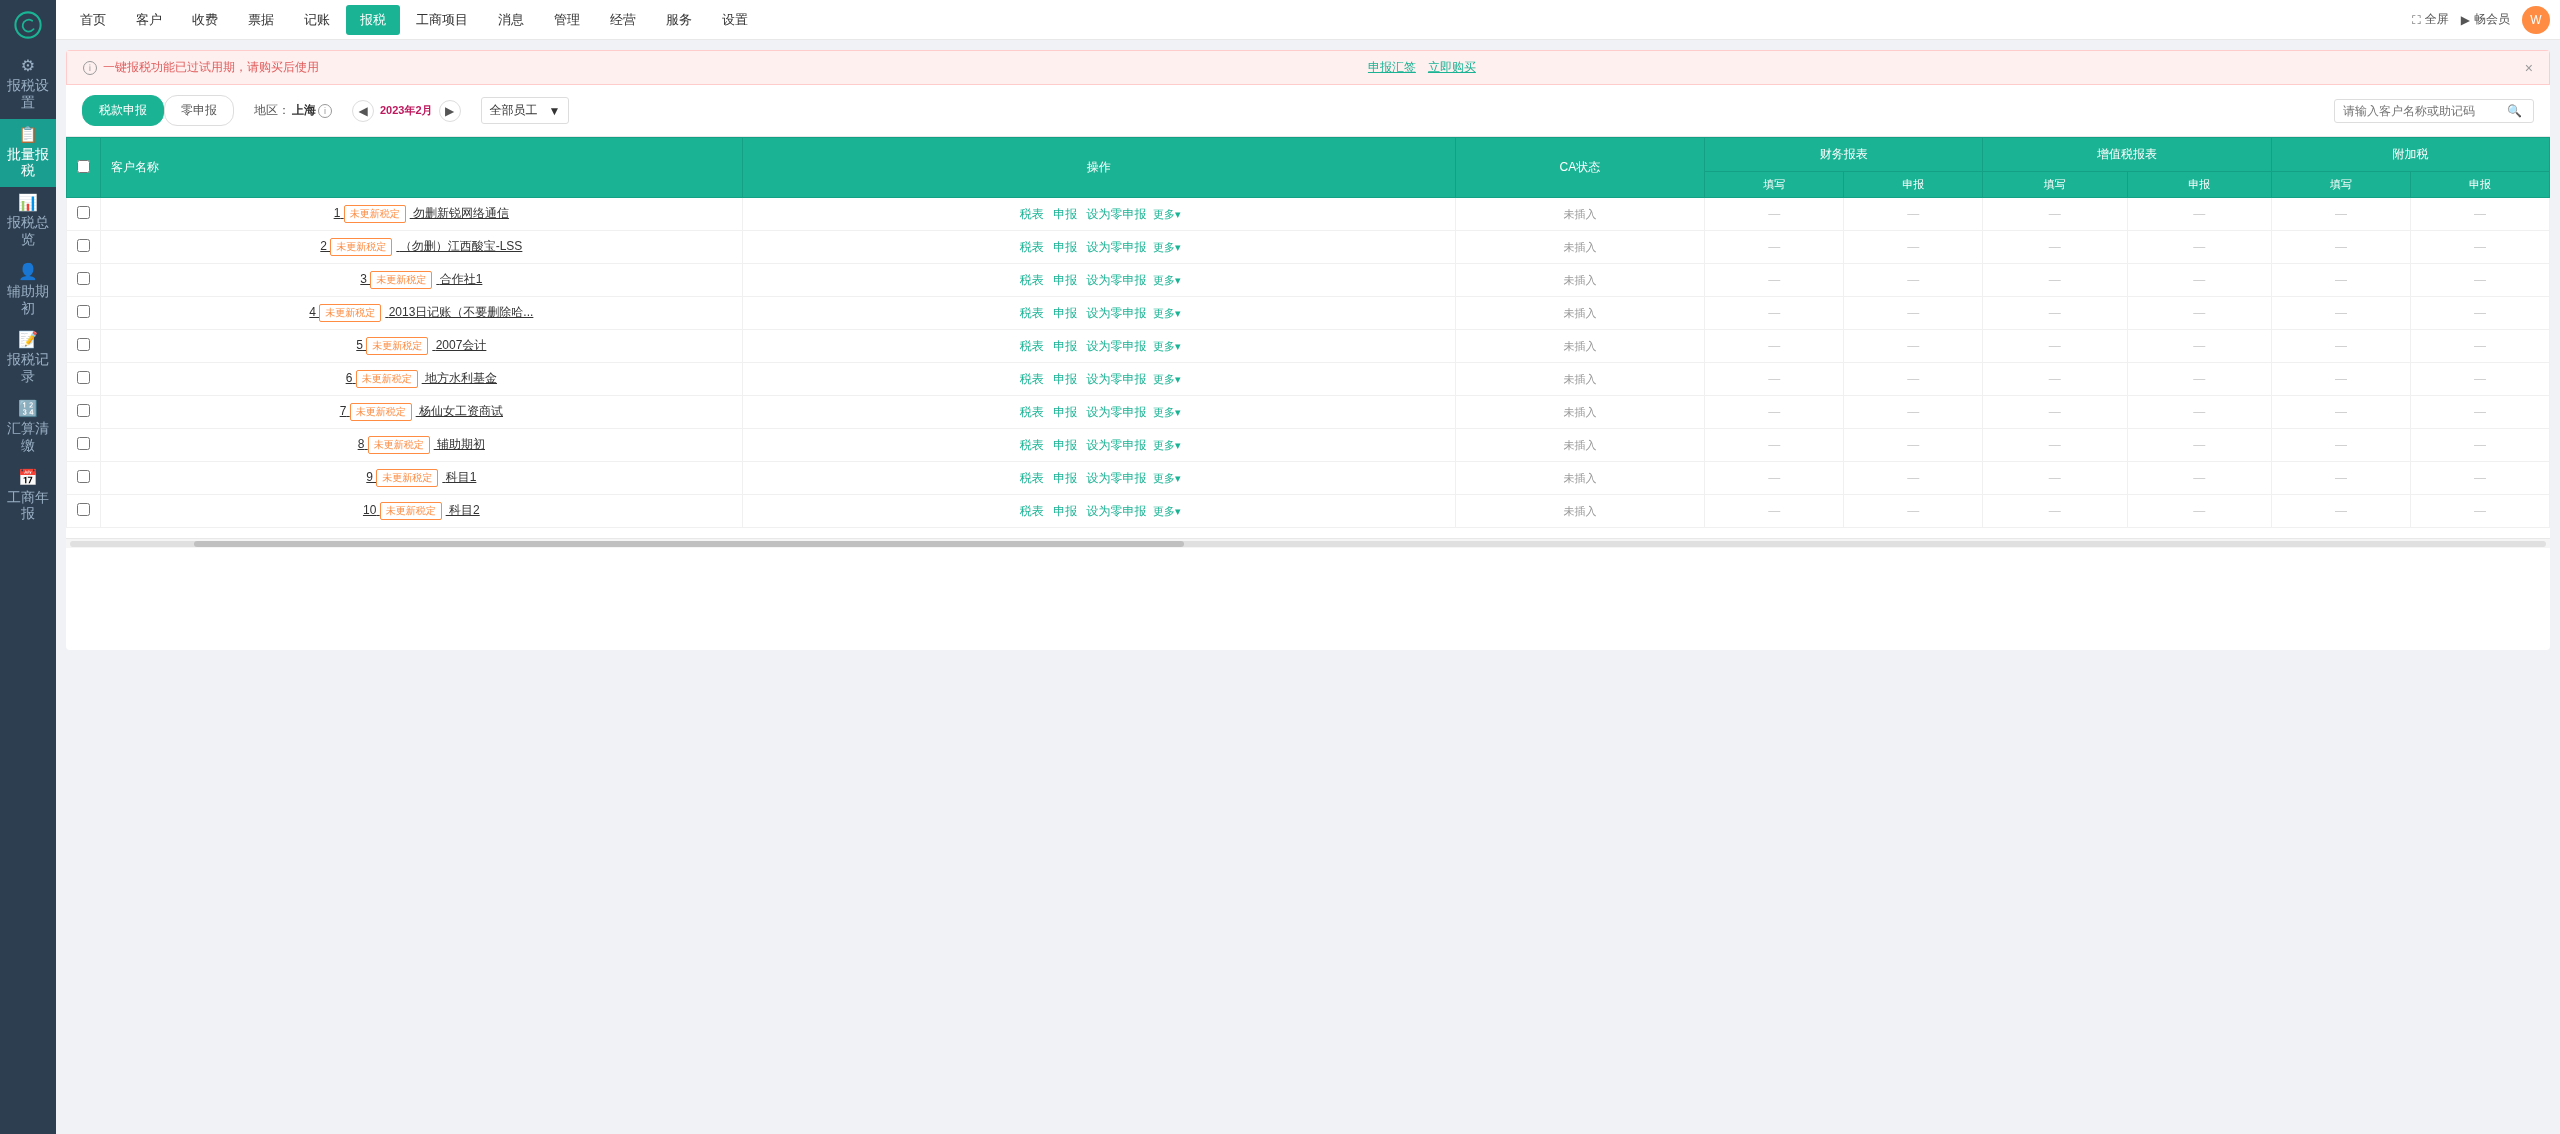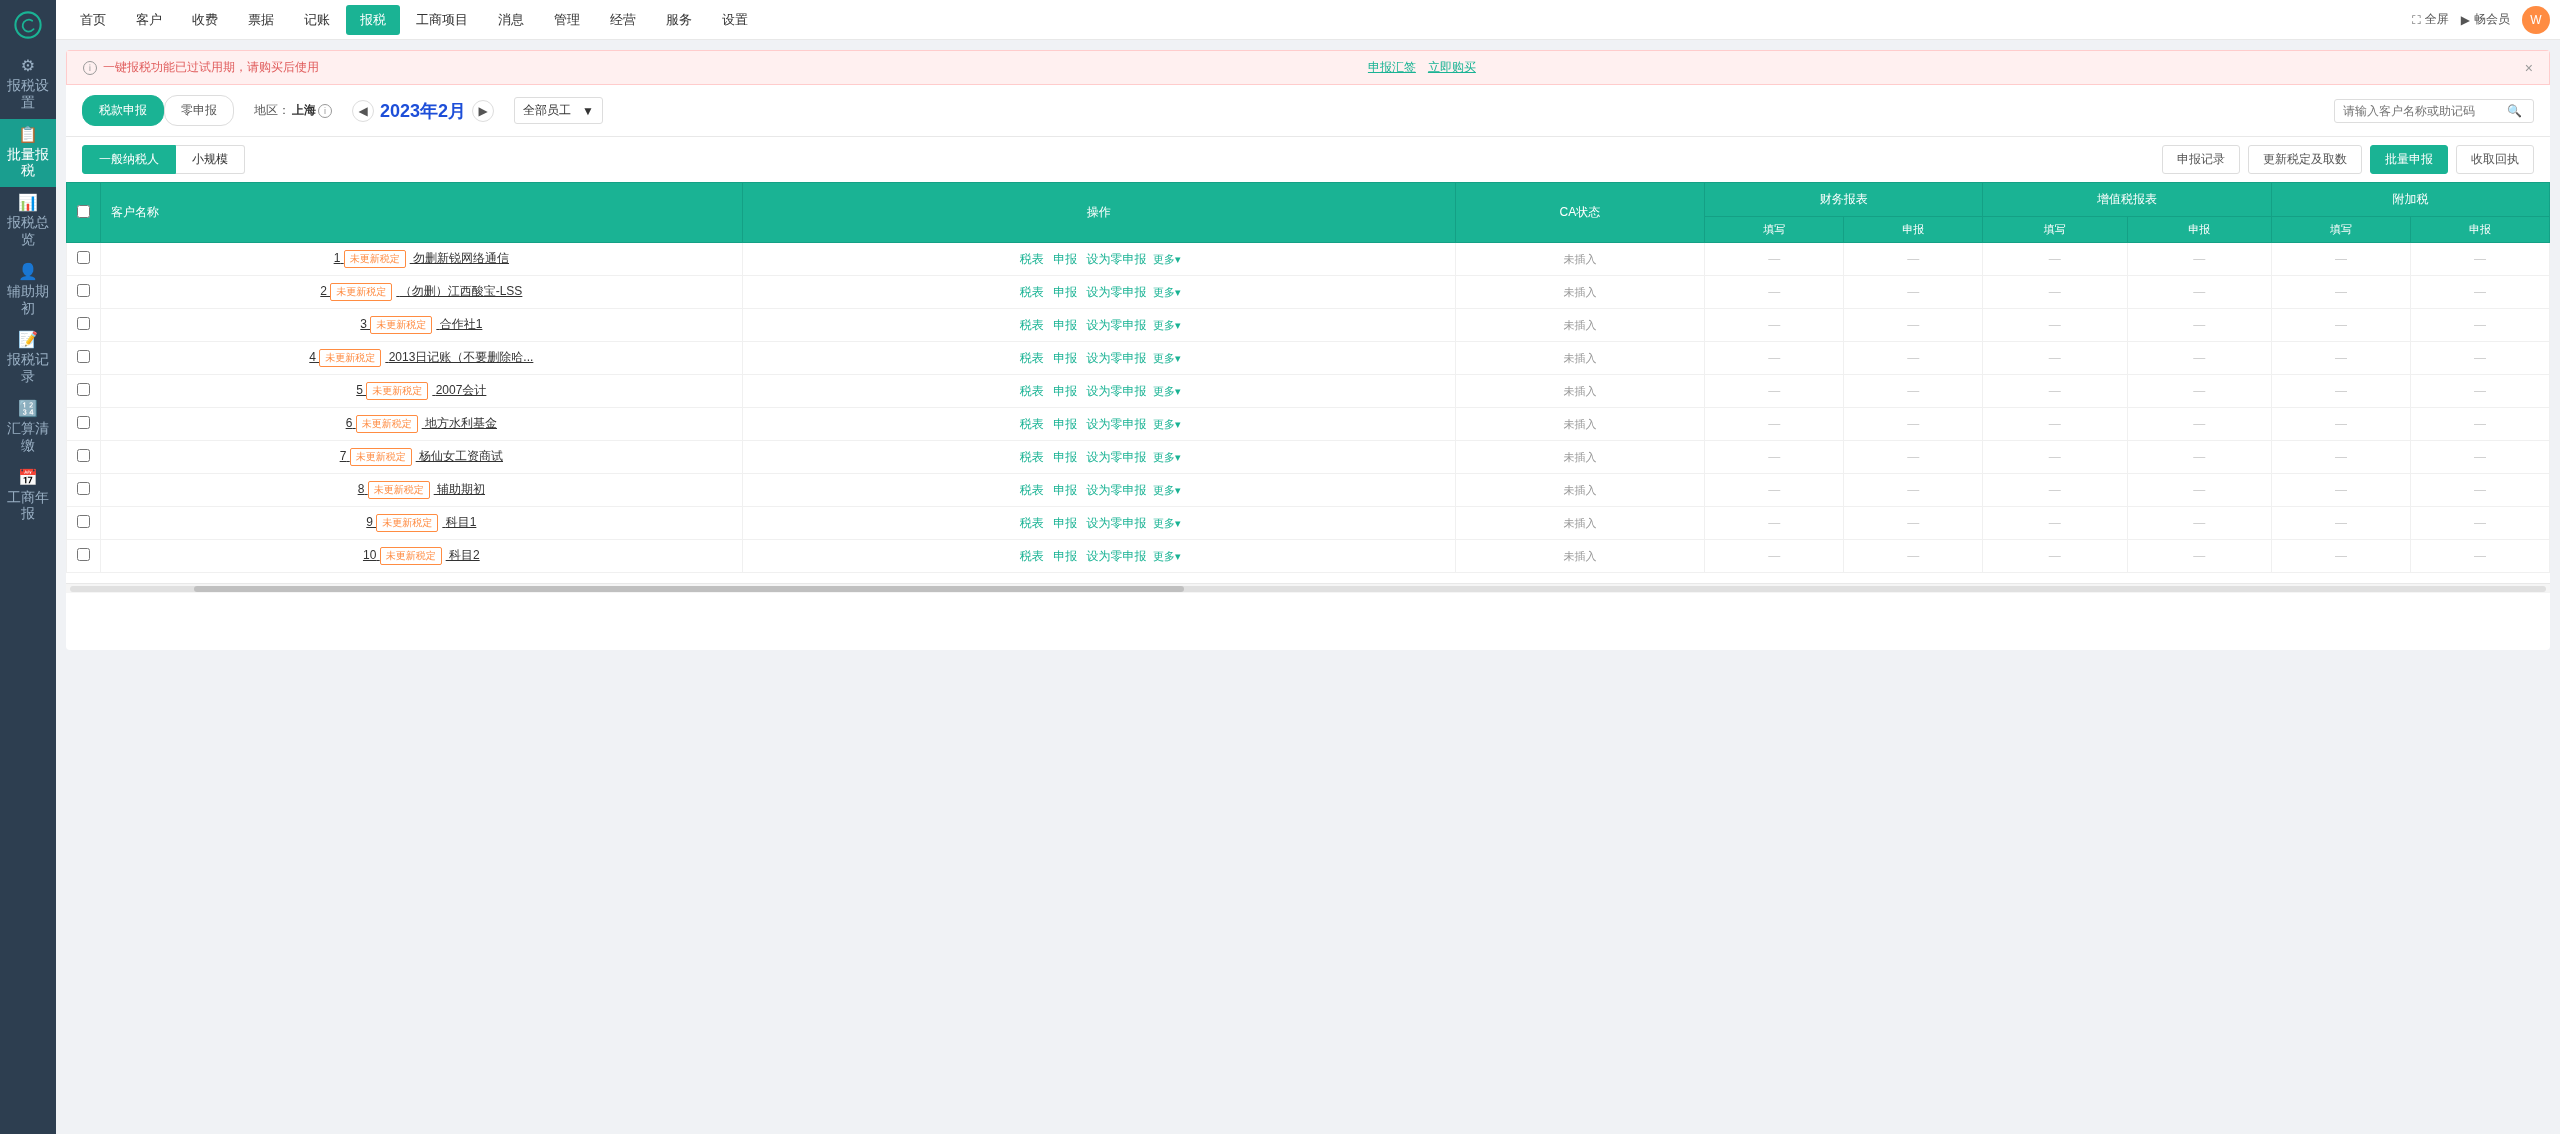--- a/index.html
+++ b/index.html
@@ -202,22 +202,22 @@
       border-radius: 50%;
       border: 1px solid #ddd;
       display: flex;
       align-items: center;
       justify-content: center;
       cursor: pointer;
       color: #555;
       background: #fff;
     }
     .month-display {
-      font-size: 18px;
-      color: #1d4ed8;
+      font-size: 11px;
+      color: #be185d;
       font-weight: bold;
     }
     .employee-select {
       display: flex;
       align-items: center;
       gap: 4px;
       margin-left: 10px;
     }
     .select-box {
       border: 1px solid #ddd;
@@ -507,32 +507,20 @@
             <span>全部员工</span>
             <span>▼</span>
           </div>
         </div>
         <div class="search-box">
           <input type="text" placeholder="请输入客户名称或助记码" style="">
           <span>🔍</span>
         </div>
       </div>
 
-      <div class="sub-toolbar">
-        <div class="taxpayer-tabs">
-          <div class="taxpayer-tab active">一般纳税人</div>
-          <div class="taxpayer-tab">小规模</div>
-        </div>
-        <div class="action-btns">
-          <button class="btn secondary">申报记录</button>
-          <button class="btn secondary">更新税定及取数</button>
-          <button class="btn primary">批量申报</button>
-          <button class="btn secondary">收取回执</button>
-        </div>
-      </div>
 
       <div class="table-wrapper">
         <table>
           <thead>
             <tr>
               <th rowspan="2" style="width:32px;">
                 <input type="checkbox" style="">
               </th>
               <th rowspan="2" style="text-align:left; min-width:180px;">客户名称</th>
               <th rowspan="2" style="min-width:200px;">操作</th>

